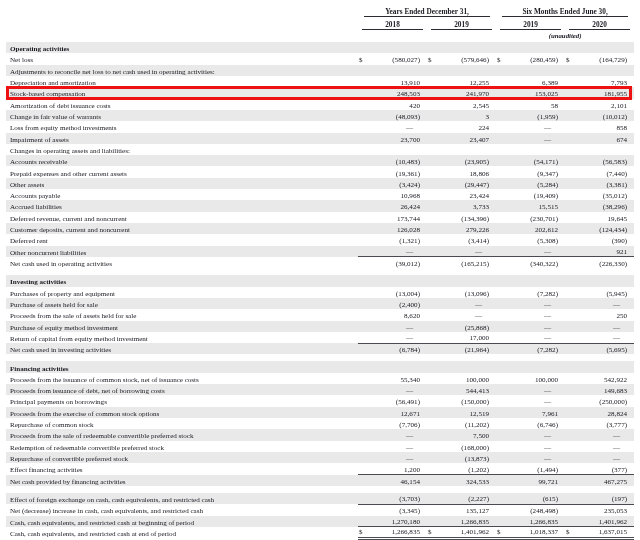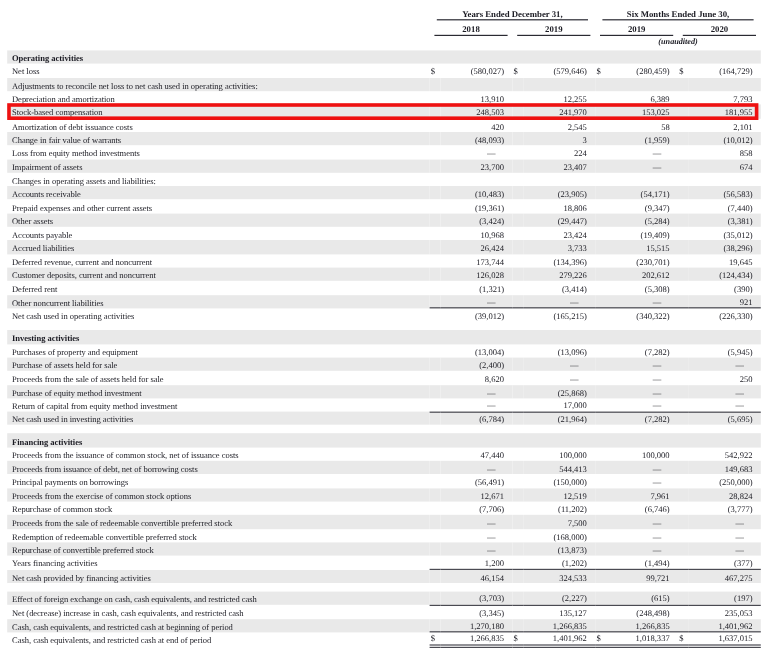--- a/index.html
+++ b/index.html
@@ -464,21 +464,21 @@
         </tr>
         <tr class="spacer">
           <td colspan="9"></td>
         </tr>
         <tr class="shade">
           <td class="label section" colspan="9">Financing activities</td>
         </tr>
         <tr>
           <td class="label">Proceeds from the issuance of common stock, net of issuance costs</td>
           <td class="cur"></td>
-          <td class="val">47,440</td>
+          <td class="val">55,340</td>
           <td class="cur"></td>
           <td class="val">100,000</td>
           <td class="cur"></td>
           <td class="val">100,000</td>
           <td class="cur"></td>
           <td class="val">542,922</td>
         </tr>
         <tr class="shade">
           <td class="label">Proceeds from issuance of debt, net of borrowing costs</td>
           <td class="cur"></td>
@@ -550,21 +550,21 @@
           <td class="cur"></td>
           <td class="val dash">—</td>
           <td class="cur"></td>
           <td class="val">(13,873)</td>
           <td class="cur"></td>
           <td class="val dash">—</td>
           <td class="cur"></td>
           <td class="val dash">—</td>
         </tr>
         <tr>
-          <td class="label">Years financing activities</td>
+          <td class="label">Effect financing activities</td>
           <td class="cur"></td>
           <td class="val">1,200</td>
           <td class="cur"></td>
           <td class="val">(1,202)</td>
           <td class="cur"></td>
           <td class="val">(1,494)</td>
           <td class="cur"></td>
           <td class="val">(377)</td>
         </tr>
         <tr class="shade total-row">

